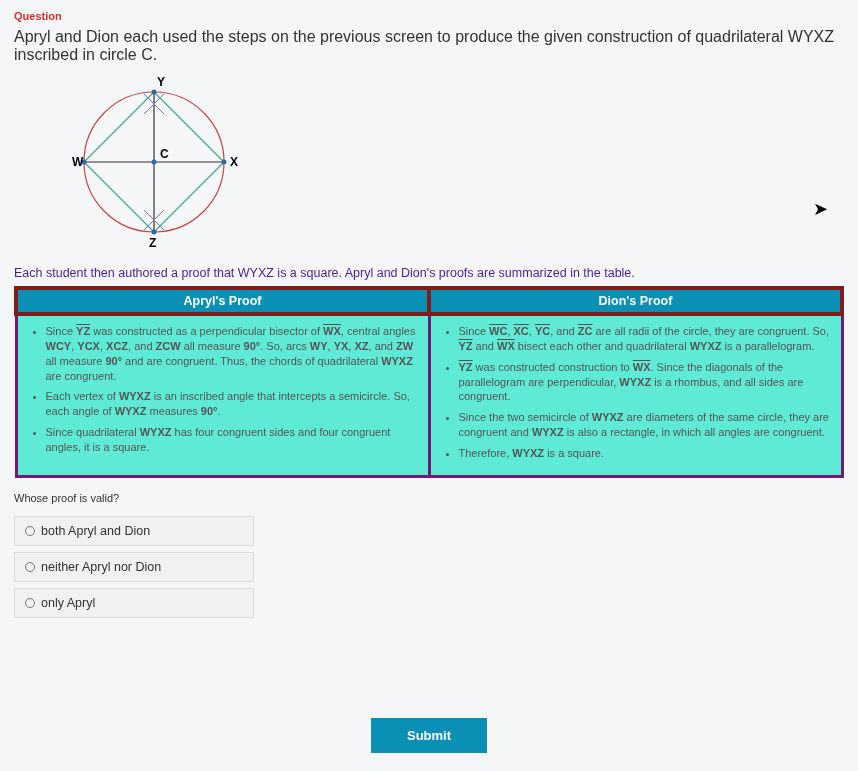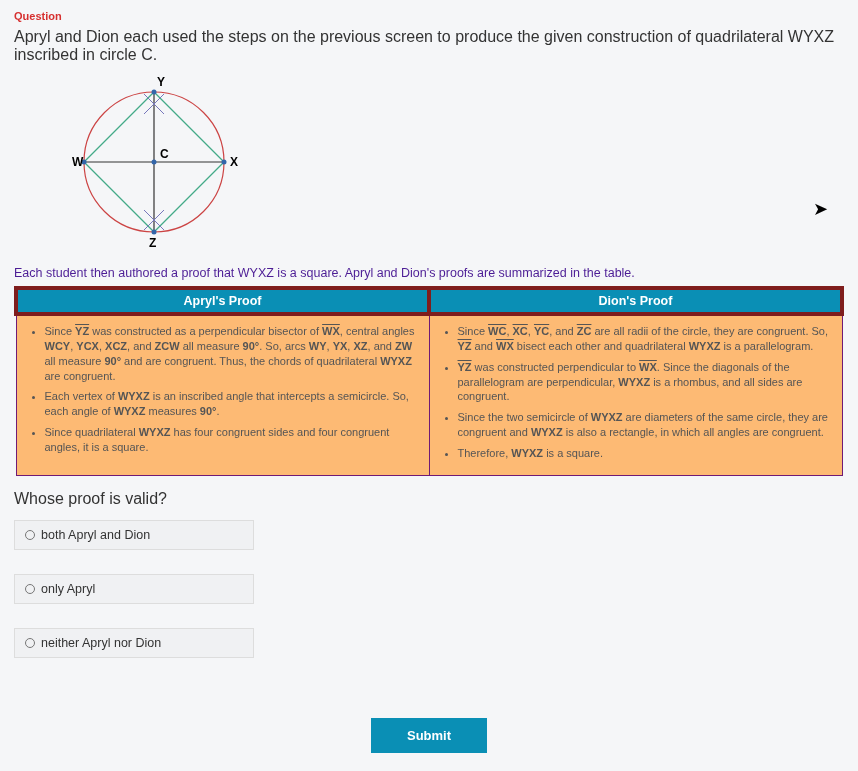--- a/index.html
+++ b/index.html
@@ -52,48 +52,48 @@
       font-weight: bold;
       padding: 4px 6px;
       text-align: center;
       border: 4px solid #7f1d1d;
     }
     .proof-table td {
       vertical-align: top;
       padding: 8px 10px;
       font-size: 11px;
       color: #555;
-      border: 1px solid #701a75;
-      background: #fdba74;
+      border: 3px solid #701a75;
+      background: #5eead4;
       width: 50%;
     }
     .proof-table ul {
       list-style: disc;
       padding-left: 18px;
     }
     .proof-table li {
       margin-bottom: 6px;
       line-height: 1.35;
     }
     .overline {
       text-decoration: overline;
       font-weight: bold;
     }
     .bold {
       font-weight: bold;
     }
     .prompt {
-      font-size: 16px;
+      font-size: 11px;
       color: #333;
       margin: 14px 0 12px 0;
     }
     .options {
       display: flex;
       flex-direction: column;
-      gap: 24px;
+      gap: 6px;
       width: 240px;
     }
     .option {
       background: #f0f1f3;
       border: 1px solid #ddd;
       padding: 7px 10px;
       font-size: 12.5px;
       color: #333;
       display: flex;
       align-items: center;
@@ -190,21 +190,21 @@
             <span>Since quadrilateral </span><span class="bold">WYXZ</span><span> has four congruent sides and four congruent angles, it is a square.</span>
           </li>
         </ul>
       </td>
       <td>
         <ul>
           <li>
             <span>Since </span><span class="overline">WC</span><span>, </span><span class="overline">XC</span><span>, </span><span class="overline">YC</span><span>, and </span><span class="overline">ZC</span><span> are all radii of the circle, they are congruent. So, </span><span class="overline">YZ</span><span> and </span><span class="overline">WX</span><span> bisect each other and quadrilateral </span><span class="bold">WYXZ</span><span> is a parallelogram.</span>
           </li>
           <li>
-            <span class="overline">YZ</span><span> was constructed perpendicular to </span><span class="overline">WX</span><span>. Since the diagonals of the parallelogram are perpendicular, </span><span class="bold">WYXZ</span><span> is a rhombus, and all sides are congruent.</span>
+            <span class="overline">YZ</span><span> was constructed construction to </span><span class="overline">WX</span><span>. Since the diagonals of the parallelogram are perpendicular, </span><span class="bold">WYXZ</span><span> is a rhombus, and all sides are congruent.</span>
           </li>
           <li>
             <span>Since the two semicircle of </span><span class="bold">WYXZ</span><span> are diameters of the same circle, they are congruent and </span><span class="bold">WYXZ</span><span> is also a rectangle, in which all angles are congruent.</span>
           </li>
           <li>
             <span>Therefore, </span><span class="bold">WYXZ</span><span> is a square.</span>
           </li>
         </ul>
       </td>
     </tr>
@@ -213,25 +213,25 @@
 
   <p class="prompt">Whose proof is valid?</p>
 
   <div class="options">
     <div class="option">
       <span class="radio-circle"></span>
       <span>both Apryl and Dion</span>
     </div>
     <div class="option">
       <span class="radio-circle"></span>
-      <span>only Apryl</span>
+      <span>neither Apryl nor Dion</span>
     </div>
     <div class="option">
       <span class="radio-circle"></span>
-      <span>neither Apryl nor Dion</span>
+      <span>only Apryl</span>
     </div>
   </div>
 
   <div class="submit-row">
     <button class="submit-btn">Submit</button>
   </div>
 
   <div class="cursor">➤</div>
 
 </div>

